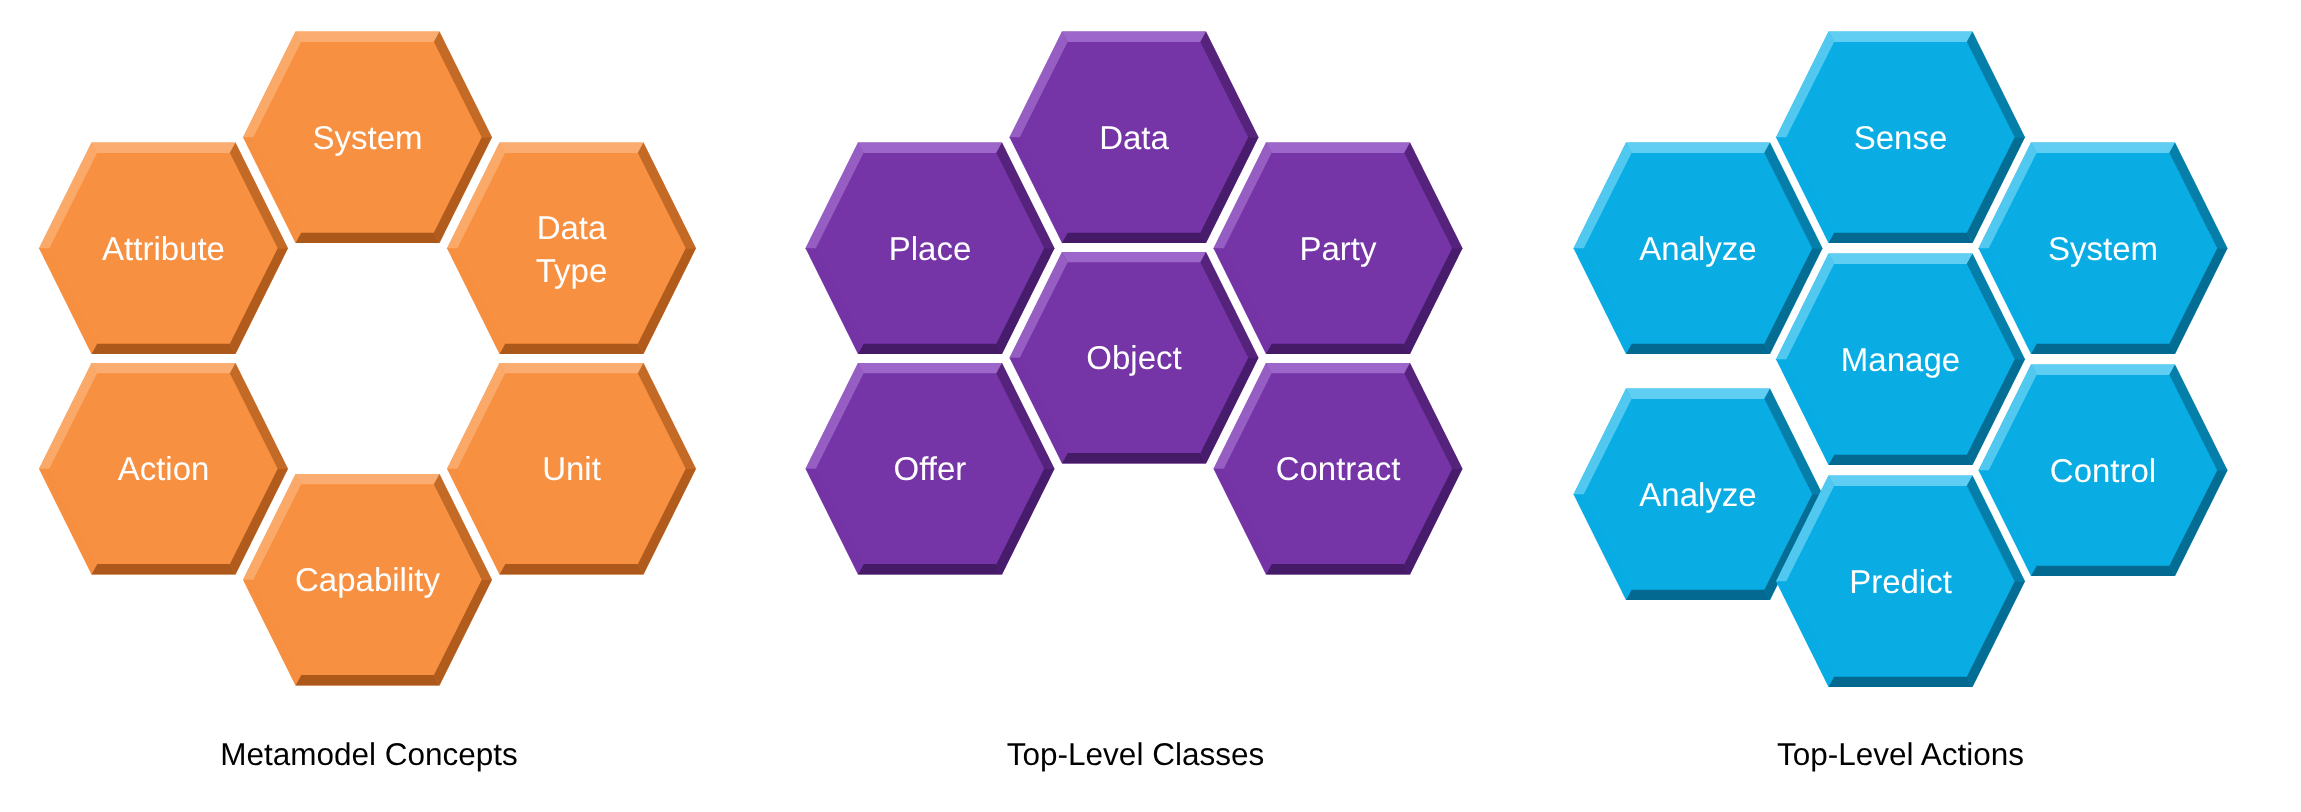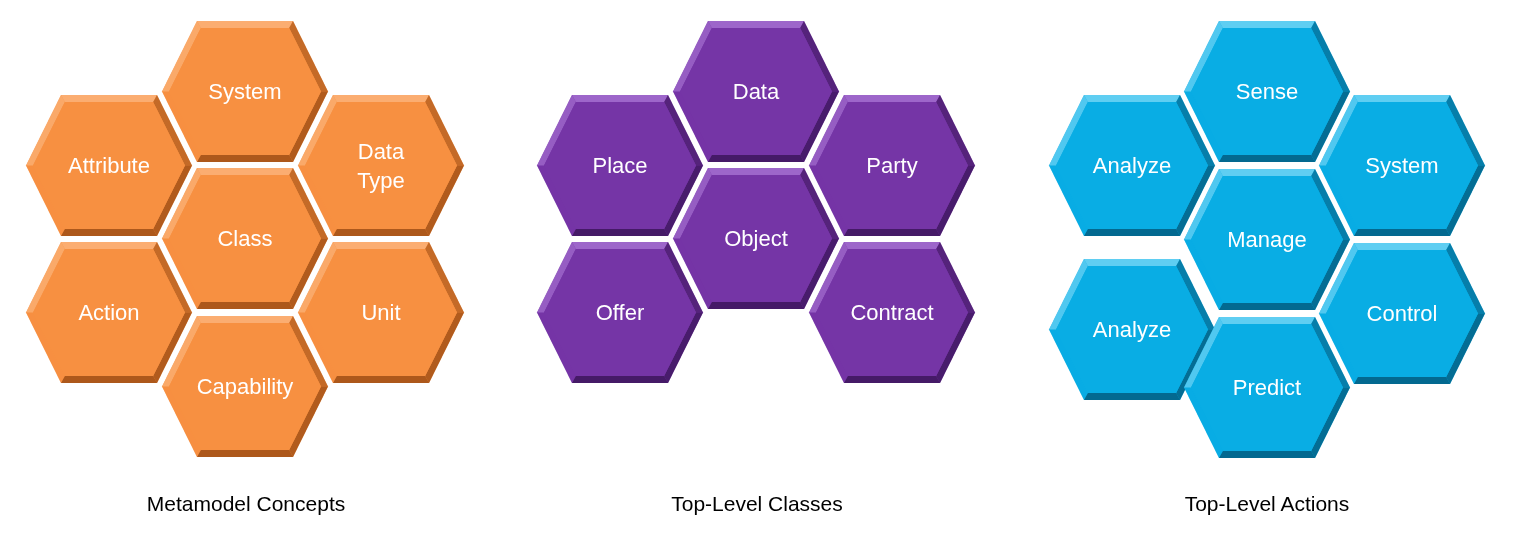--- a/index.html
+++ b/index.html
@@ -52,33 +52,20 @@
         <polygon points="131,0 166,70.5 159,70.5 127.15,7" fill="#9A4A12" fill-opacity="0.55"></polygon>
         <polygon points="166,70.5 131,141 127.15,134 159,70.5" fill="#9A4A12" fill-opacity="0.75"></polygon>
         <polygon points="131,141 35,141 38.85,134 127.15,134" fill="#9A4A12" fill-opacity="0.8"></polygon>
         <polygon points="35,141 0,70.5 7,70.5 38.85,134" fill="#F79041" fill-opacity="0.35"></polygon>
         <polygon points="0,70.5 35,0 38.85,7 7,70.5" fill="#FBB37A" fill-opacity="0.7"></polygon>
         <polygon points="38.85,7 127.15,7 159,70.5 127.15,134 38.85,134 7,70.5" fill="#F79041"></polygon>
       </svg>
       <div class="hex-label">Data
 Type</div>
     </div>
-  <div class="hex" style="left:162px; top:168px;">
-      <svg viewBox="0 0 166 141">
-        <polygon points="35,0 131,0 166,70.5 131,141 35,141 0,70.5" fill="#F79041"></polygon>
-        <polygon points="35,0 131,0 127.15,7 38.85,7" fill="#FBB37A" fill-opacity="0.85"></polygon>
-        <polygon points="131,0 166,70.5 159,70.5 127.15,7" fill="#9A4A12" fill-opacity="0.55"></polygon>
-        <polygon points="166,70.5 131,141 127.15,134 159,70.5" fill="#9A4A12" fill-opacity="0.75"></polygon>
-        <polygon points="131,141 35,141 38.85,134 127.15,134" fill="#9A4A12" fill-opacity="0.8"></polygon>
-        <polygon points="35,141 0,70.5 7,70.5 38.85,134" fill="#F79041" fill-opacity="0.35"></polygon>
-        <polygon points="0,70.5 35,0 38.85,7 7,70.5" fill="#FBB37A" fill-opacity="0.7"></polygon>
-        <polygon points="38.85,7 127.15,7 159,70.5 127.15,134 38.85,134 7,70.5" fill="#F79041"></polygon>
-      </svg>
-      <div class="hex-label">Class</div>
-    </div>
   <div class="hex" style="left:26px; top:242px;">
       <svg viewBox="0 0 166 141">
         <polygon points="35,0 131,0 166,70.5 131,141 35,141 0,70.5" fill="#F79041"></polygon>
         <polygon points="35,0 131,0 127.15,7 38.85,7" fill="#FBB37A" fill-opacity="0.85"></polygon>
         <polygon points="131,0 166,70.5 159,70.5 127.15,7" fill="#9A4A12" fill-opacity="0.55"></polygon>
         <polygon points="166,70.5 131,141 127.15,134 159,70.5" fill="#9A4A12" fill-opacity="0.75"></polygon>
         <polygon points="131,141 35,141 38.85,134 127.15,134" fill="#9A4A12" fill-opacity="0.8"></polygon>
         <polygon points="35,141 0,70.5 7,70.5 38.85,134" fill="#F79041" fill-opacity="0.35"></polygon>
         <polygon points="0,70.5 35,0 38.85,7 7,70.5" fill="#FBB37A" fill-opacity="0.7"></polygon>
         <polygon points="38.85,7 127.15,7 159,70.5 127.15,134 38.85,134 7,70.5" fill="#F79041"></polygon>

